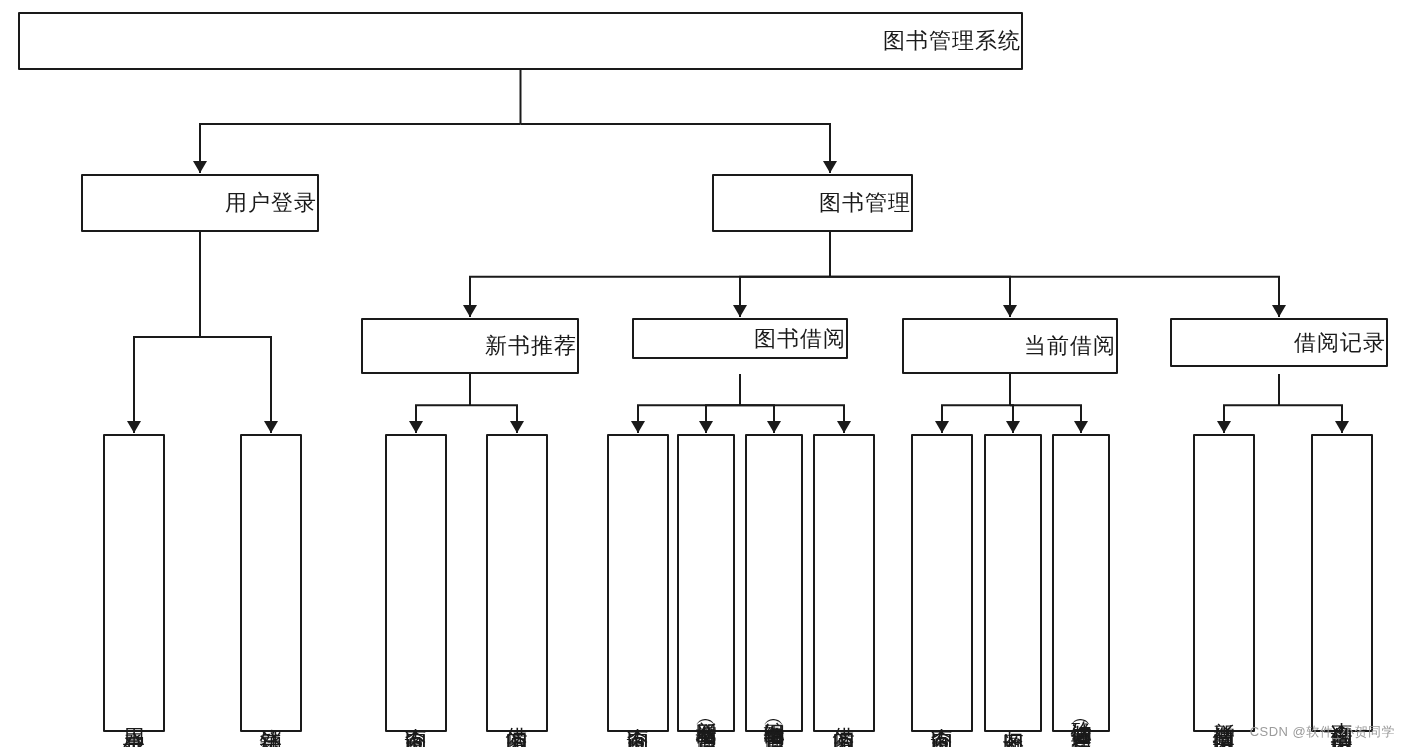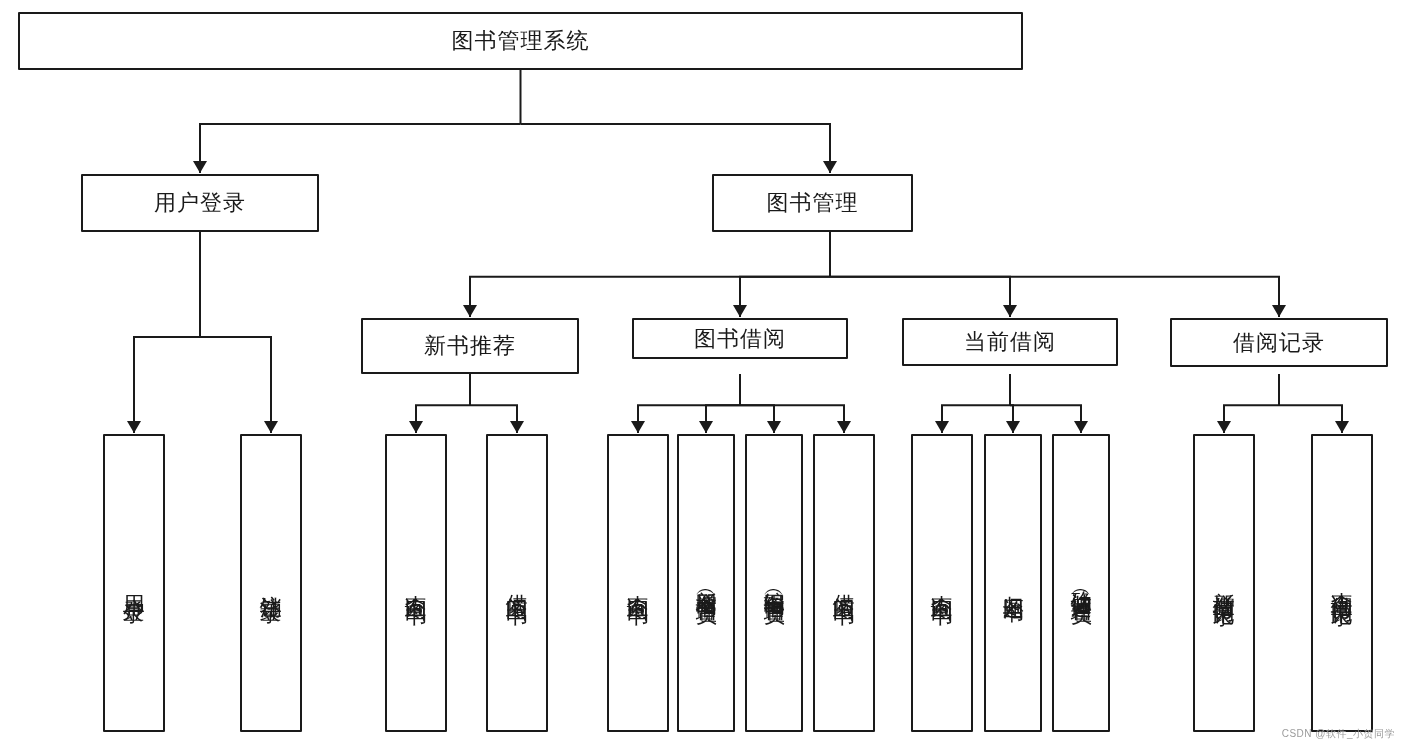--- a/index.html
+++ b/index.html
@@ -26,21 +26,21 @@
     height: 747px;
     pointer-events: none;
   }
   .node {
     position: absolute;
     box-sizing: border-box;
     border: 2px solid #1a1a1a;
     background: #ffffff;
     display: flex;
     align-items: center;
-    justify-content: center;
+    justify-content: flex-end;
     text-align: center;
     line-height: 1.25;
     border-radius: 1px;
   }
   .node.horiz {
     font-size: 22px;
     letter-spacing: 1px;
   }
   .node.vert {
     writing-mode: vertical-rl;
@@ -54,21 +54,21 @@
     font-size: 21px;
     letter-spacing: 2px;
   }
   .node-label {
     display: block;
   }
   #watermark {
     position: absolute;
     right: 10px;
     bottom: 6px;
-    font-size: 10px;
+    font-size: 13px;
     color: #9b9b9b;
     letter-spacing: 0.5px;
     white-space: nowrap;
   }
 </style>
 </head>
 <body>
 
 <div id="stage">
   <svg id="edges" viewBox="0 0 1405 747">
@@ -127,21 +127,21 @@
       </div>
       <div class="node horiz" style="left: 712px; top: 174px; width: 201px; height: 58px;">
         <span class="node-label">图书管理</span>
       </div>
       <div class="node horiz" style="left: 361px; top: 318px; width: 218px; height: 56px;">
         <span class="node-label">新书推荐</span>
       </div>
       <div class="node horiz" style="left: 632px; top: 318px; width: 216px; height: 41px;">
         <span class="node-label">图书借阅</span>
       </div>
-      <div class="node horiz" style="left: 902px; top: 318px; width: 216px; height: 48px;">
+      <div class="node horiz" style="left: 902px; top: 318px; width: 216px; height: 56px;">
         <span class="node-label">当前借阅</span>
       </div>
       <div class="node horiz" style="left: 1170px; top: 318px; width: 218px; height: 49px;">
         <span class="node-label">借阅记录</span>
       </div>
       <div class="node vert" style="left: 103px; top: 434px; width: 62px; height: 298px;"><span class="node-label">用户登录</span></div>
       <div class="node vert" style="left: 240px; top: 434px; width: 62px; height: 298px;"><span class="node-label">注销登录</span></div>
       <div class="node vert" style="left: 385px; top: 434px; width: 62px; height: 298px;"><span class="node-label">查询图书</span></div>
       <div class="node vert" style="left: 486px; top: 434px; width: 62px; height: 298px;"><span class="node-label">借阅图书</span></div>
       <div class="node vert" style="left: 607px; top: 434px; width: 62px; height: 298px;"><span class="node-label">查询图书</span></div>

